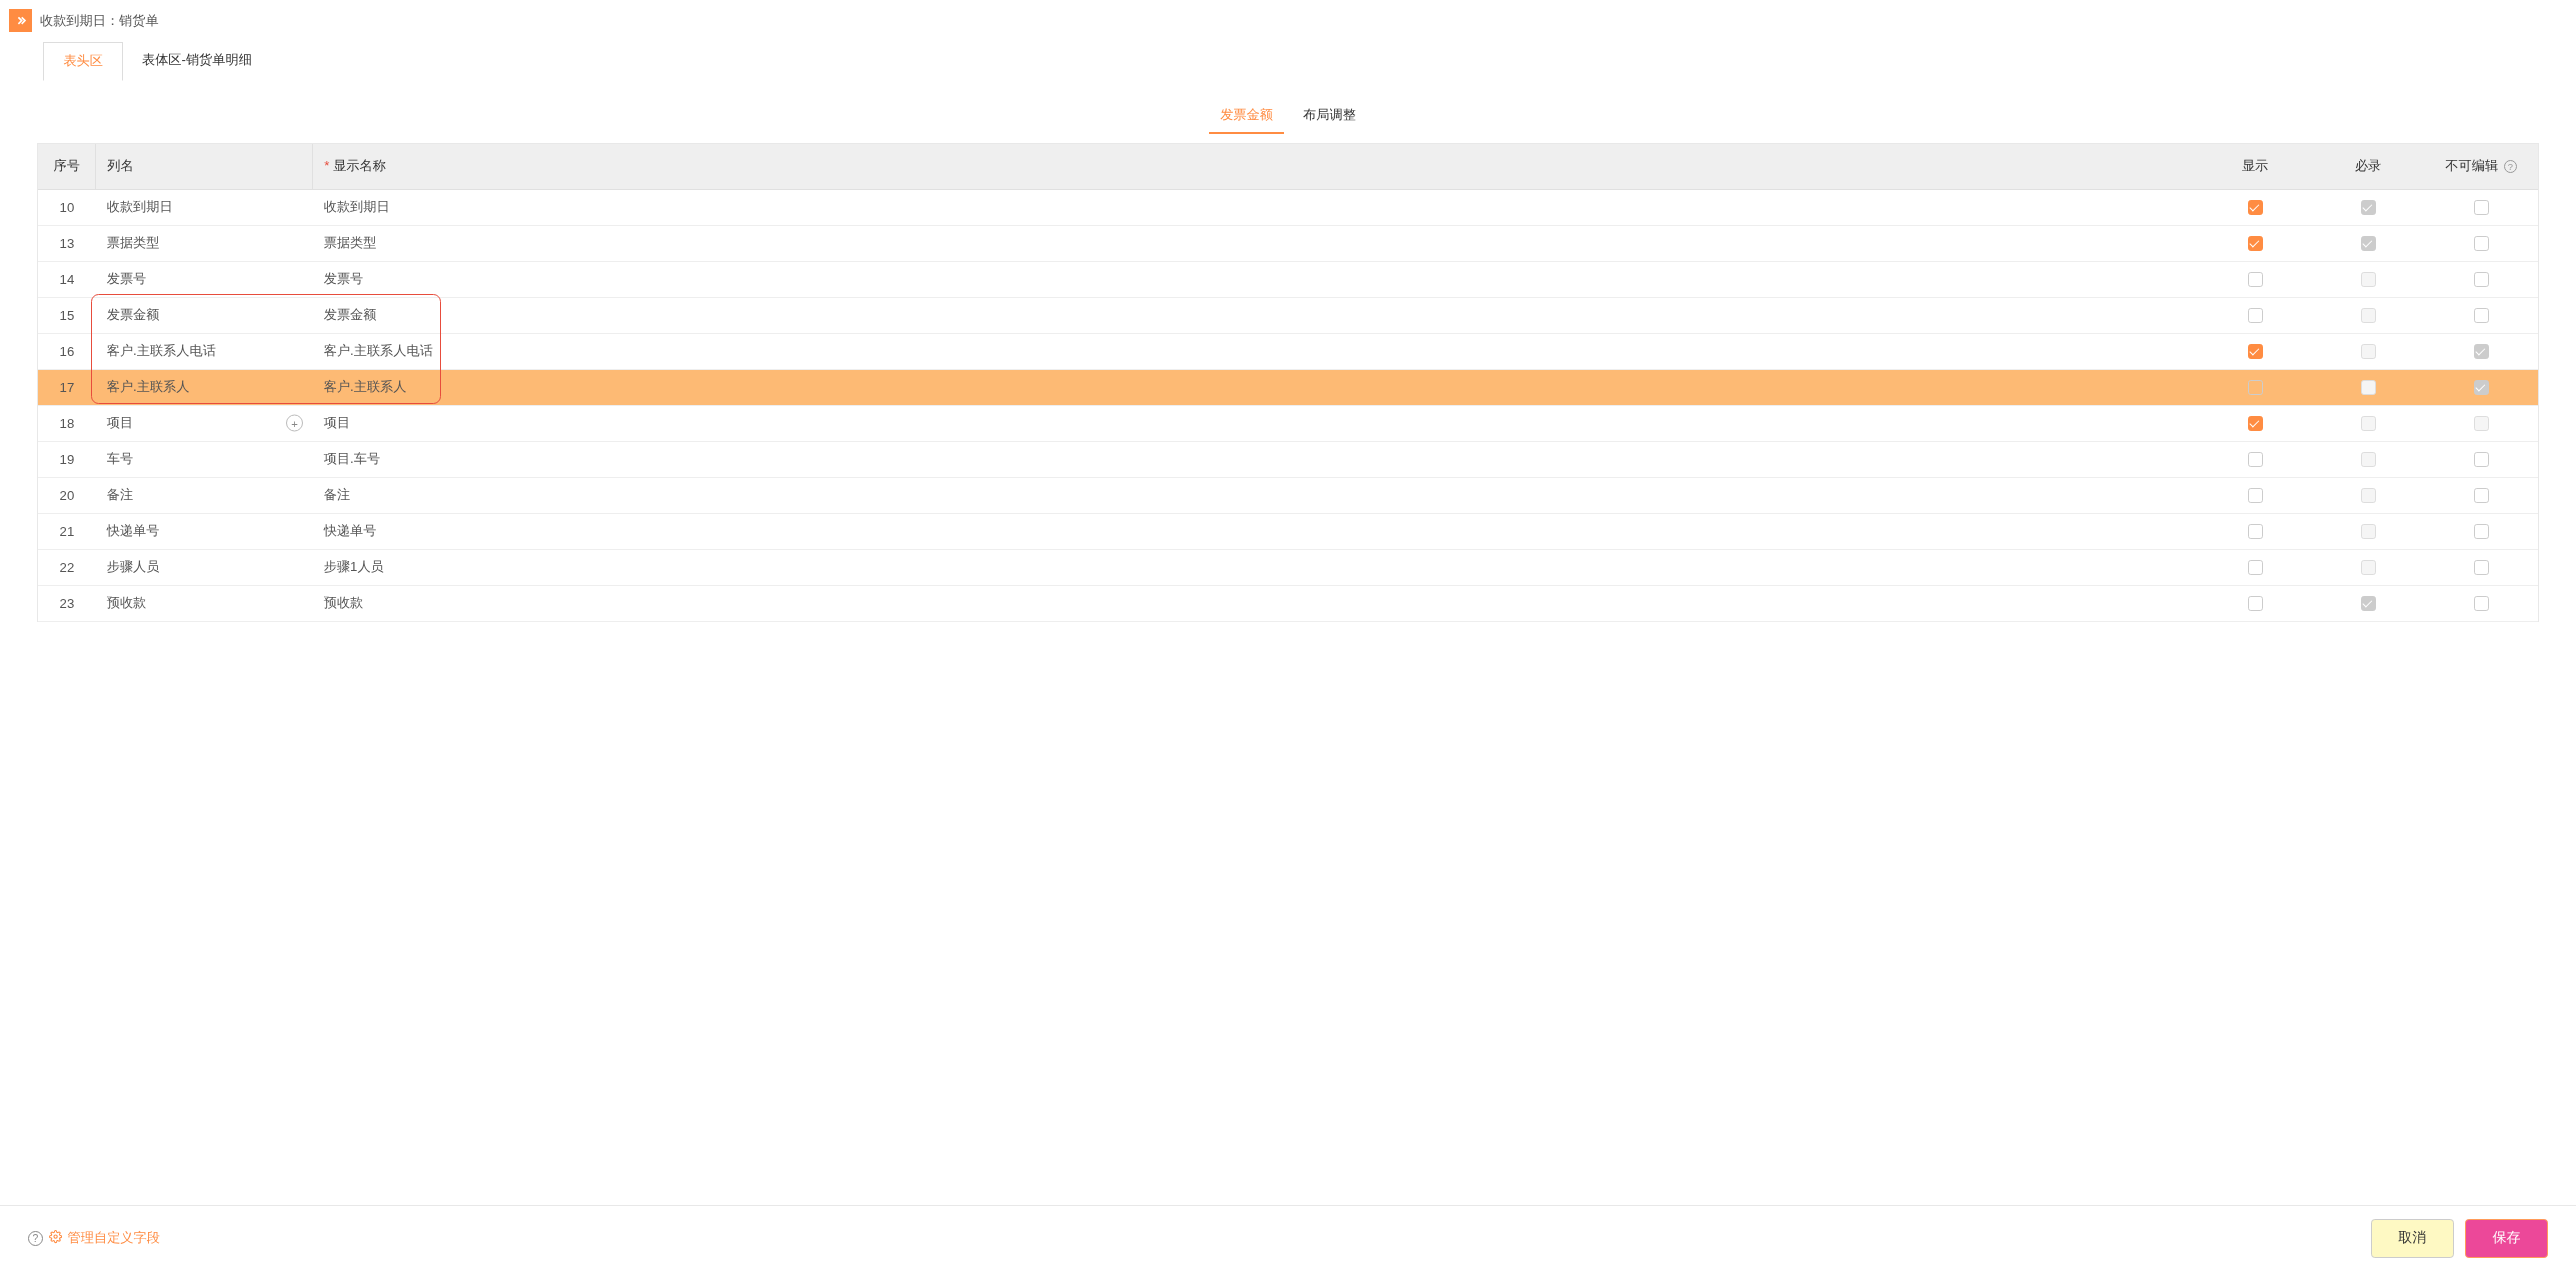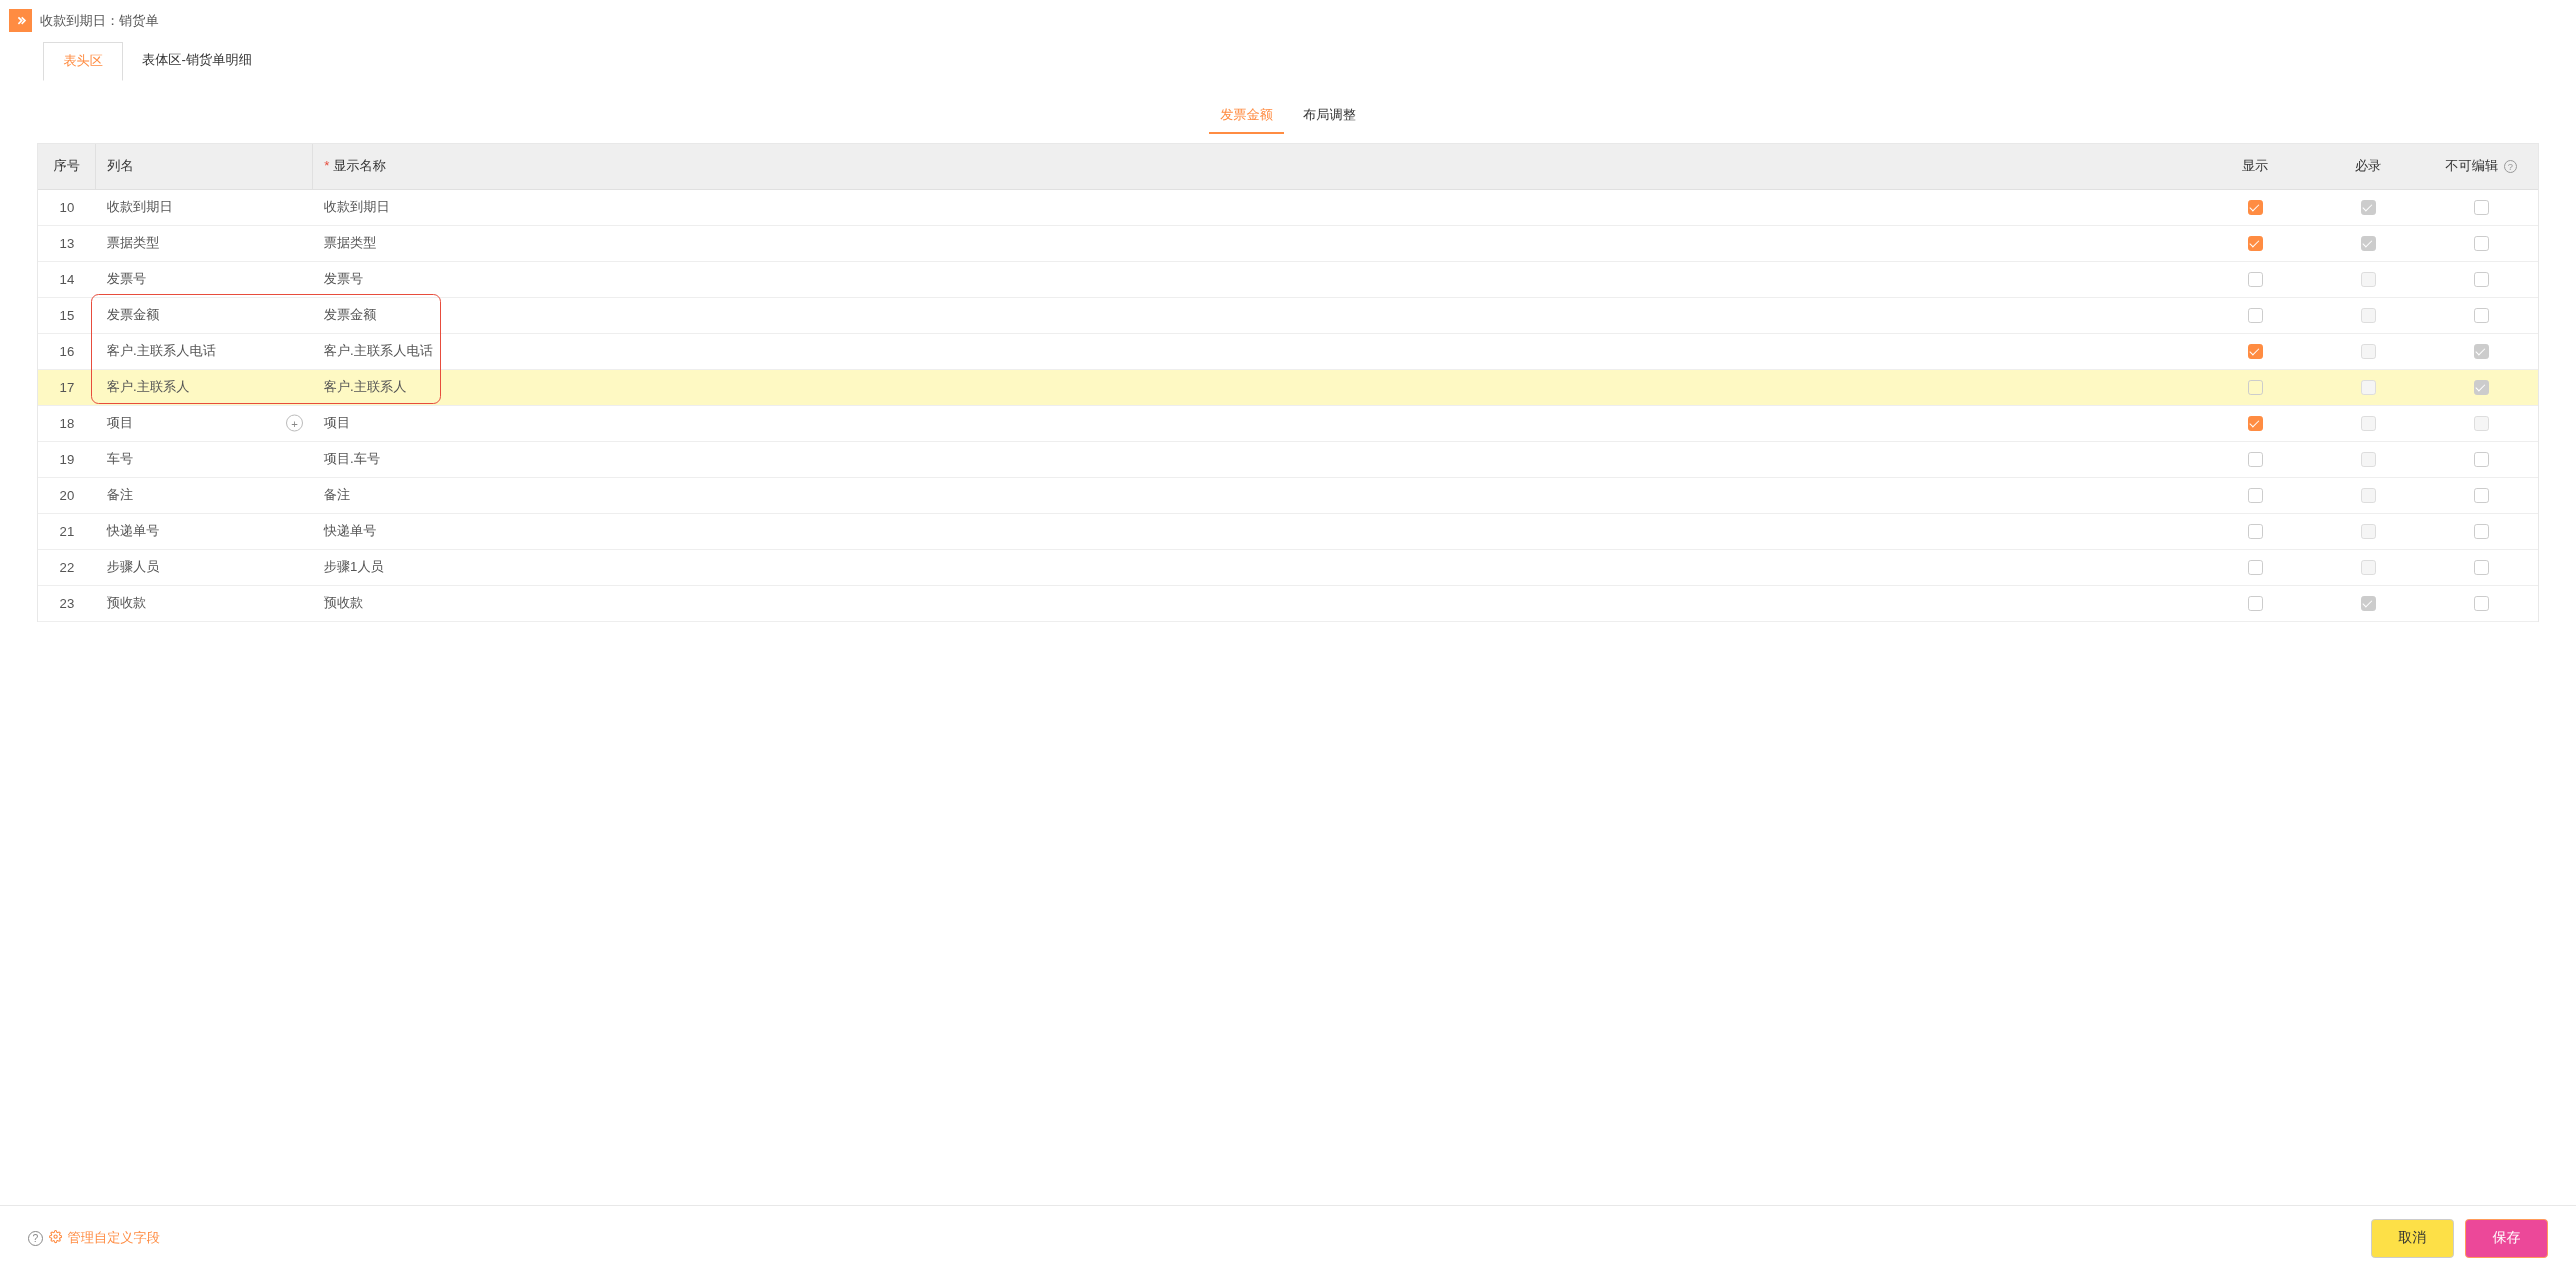--- a/index.html
+++ b/index.html
@@ -21,36 +21,36 @@
 th.col-seq { width: 57px; text-align: center; border-right: 0.9px solid #e0e0e0; }
 th.col-name { width: 217px; border-right: 0.9px solid #e0e0e0; }
 th.col-disp { }
 th.col-chk { width: 113px; text-align: center; }
 .required-star { color: #e74c3c; margin-right: 3.8px; }
 .help-icon { display: inline-flex; width: 13.2px; height: 13.2px; border: 0.9px solid #999; border-radius: 50%; font-size: 9.4px; align-items: center; justify-content: center; margin-left: 1.9px; color: #999; }
 tbody td { padding: 0 11.3px; height: 36px; border-bottom: 0.9px solid #eee; color: #555; vertical-align: middle; }
 td.cell-seq { text-align: center; }
 td.cell-name { position: relative; }
 td.cell-chk { text-align: center; }
-tr.hovered td { background: #fef9c3; }
+tr.hovered td { background: #fdba74; }
 .plus-circle { position: absolute; right: 9.4px; top: 50%; transform: translateY(-50%); width: 17px; height: 17px; border: 0.9px solid #bbb; border-radius: 50%; display: flex; align-items: center; justify-content: center; font-size: 11.3px; color: #888; cursor: pointer; background: #fff; }
 .chk { display: inline-block; width: 15px; height: 15px; border: 0.9px solid #ccc; border-radius: 2.8px; vertical-align: middle; position: relative; cursor: pointer; }
 .chk.checked { background: #ff8c42; border-color: #ff8c42; }
 .chk.disabled-checked { background: #ccc; border-color: #ccc; }
 .chk.disabled { background: #f5f5f5; border-color: #ddd; cursor: not-allowed; }
 .chk.checked::after, .chk.disabled-checked::after { content: ""; position: absolute; left: 3.8px; top: 0.9px; width: 3.8px; height: 7.6px; border: solid #fff; border-width: 0 1.9px 1.9px 0; transform: rotate(45deg); }
 .highlight-box { position: absolute; border: 1.9px solid #e74c3c; border радius: 5.7px; pointer-events: none; border-radius: 7.6px; }
 .footer { position: fixed; bottom: 0; left: 0; right: 0; padding: 13.2px 28px; border-top: 0.9px solid #e8e8e8; background: #fff; display: flex; align-items: center; }
 .footer-left { display: flex; align-items: center; gap: 5.7px; }
 .q-icon { width: 15px; height: 15px; border: 0.9px solid #888; border-radius: 50%; display: flex; align-items: center; justify-content: center; font-size: 10.4px; color: #888; }
 .gear-icon { color: #ff8c42; }
 .manage-link { color: #ff8c42; cursor: pointer; }
 .footer-right { margin-left: auto; display: flex; gap: 11.3px; }
 .btn { padding: 9.4px 26.5px; border-radius: 3.8px; cursor: pointer; font-size: 14px; }
-.btn-cancel { background: #fde047; border: 0.9px solid #ccc; color: #333; }
+.btn-cancel { background: #fef9c3; border: 0.9px solid #ccc; color: #333; }
 .btn-save { background: #ec4899; border: 0.9px solid #ff9c5a; color: #fff; }
 .table-outer { position: relative; }
 </style>
 </head>
 <body>
 
 <div class="container">
   <div class="topbar">
     <div class="chevron-btn">
       <svg viewBox="0 0 24 24" fill="none" stroke="#fff" stroke-width="3">

